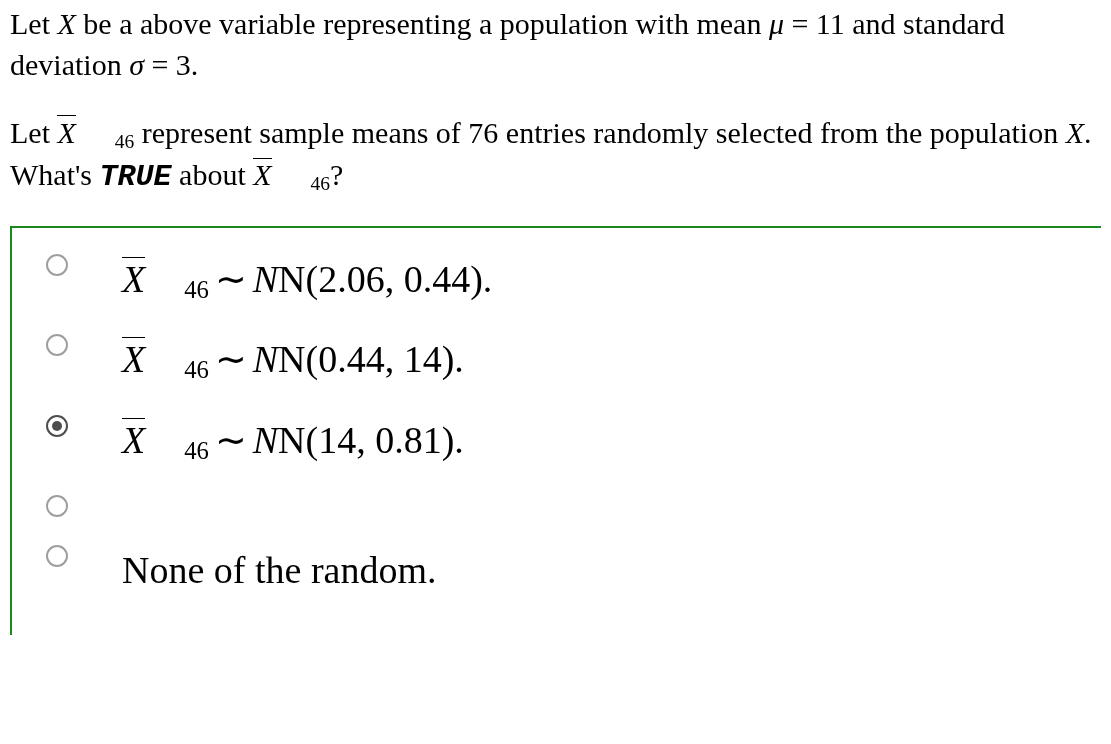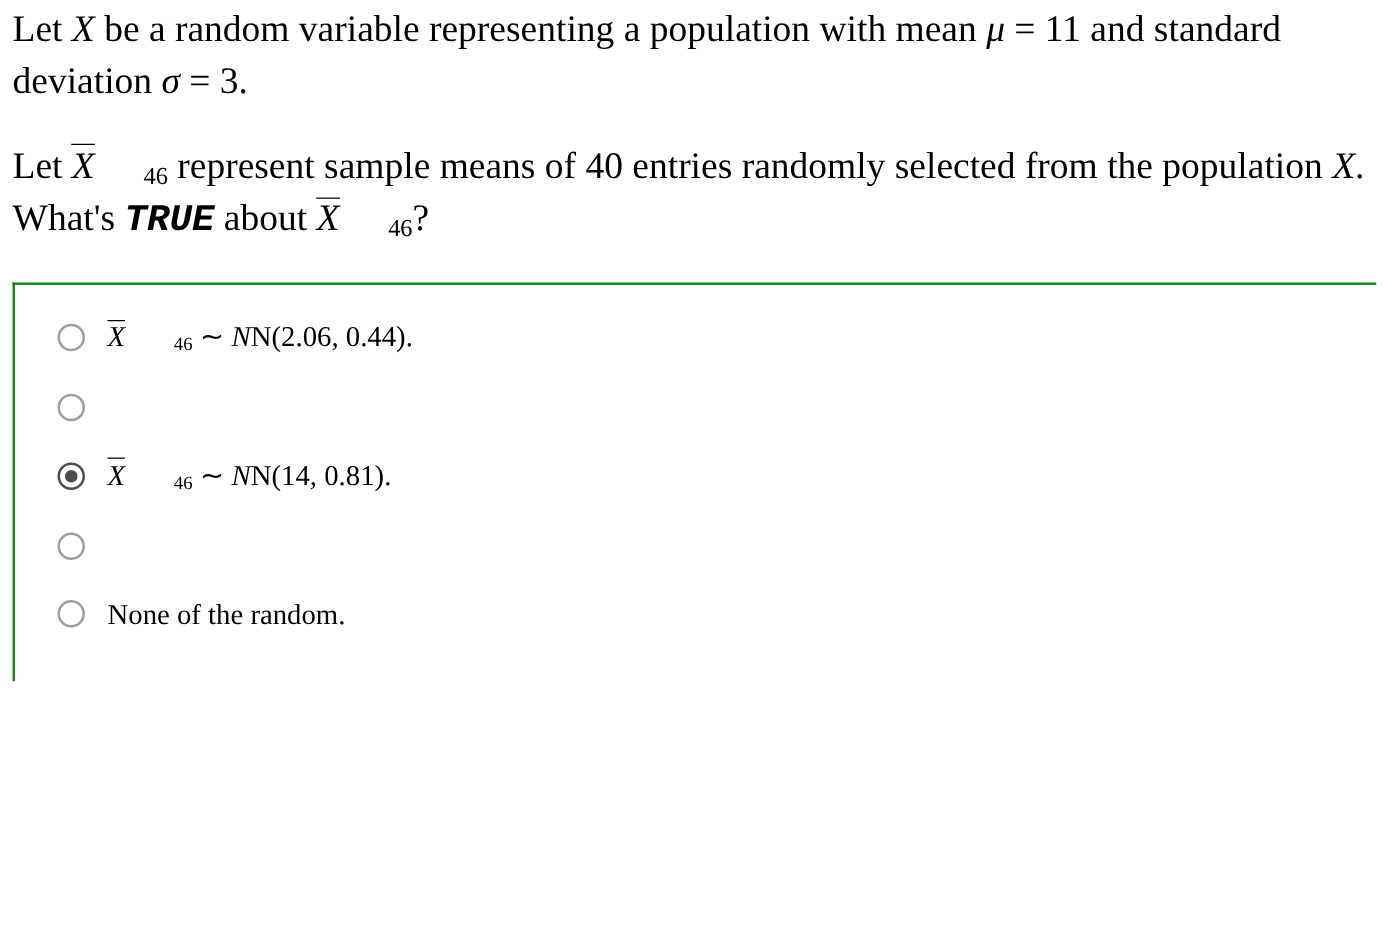--- a/index.html
+++ b/index.html
@@ -47,23 +47,24 @@
   }
 
   .answer-box {
     border-top: 2px solid #1a8a1f;
     border-left: 2px solid #1a8a1f;
     padding: 26px 20px 10px 34px;
     margin-top: 18px;
   }
   .option {
     display: flex;
-    align-items: center;
+    align-items: flex-start;
     margin: 0 0 28px 0;
-    font-size: 23px;
+    font-size: 38px;
+    gap: 36px;
   }
   .radio {
     width: 22px;
     height: 22px;
     flex: 0 0 22px;
     border: 2px solid #9e9e9e;
     border-radius: 50%;
     margin-right: 18px;
     position: relative;
     box-sizing: border-box;
@@ -90,39 +91,42 @@
     font-style: normal;
     padding: 0 6px;
   }
 </style>
 </head>
 <body>
 
 <div class="page">
 
   <p class="para">
-    <span>Let </span><span class="ital">X</span><span> be a random variable representing a population with mean </span><span class="ital">μ</span><span> = 11</span><span> and standard deviation </span><span class="ital">σ</span><span> = 3</span><span>.</span>
+    <span>Let </span><span class="ital">X</span><span> be a above variable representing a population with mean </span><span class="ital">μ</span><span> = 11</span><span> and standard deviation </span><span class="ital">σ</span><span> = 3</span><span>.</span>
   </p>
 
   <p class="para">
     <span>Let </span><span class="xbar">X</span><span class="sub">46</span>
-    <span> represent sample means of 40 entries randomly selected from the population </span><span class="ital">X</span><span>. What's </span><span class="bolditalic">TRUE</span><span> about </span><span class="xbar">X</span><span class="sub">46</span><span>?</span>
+    <span> represent sample means of 76 entries randomly selected from the population </span><span class="ital">X</span><span>. What's </span><span class="bolditalic">TRUE</span><span> about </span><span class="xbar">X</span><span class="sub">46</span><span>?</span>
   </p>
 
   <div class="answer-box">
 
     <div class="option">
       <span class="radio"></span>
       <span class="opt-label">
         <span class="xbar">X</span><span class="sub">46</span><span class="tilde">∼</span><span class="ital">N</span><span>N(2.06, 0.44).</span>
       </span>
     </div>
 
     <div class="option">
       <span class="radio"></span>
+      <span class="opt-label">
+        <span class="xbar">X</span><span class="sub">46</span><span class="tilde">∼</span><span class="ital">N</span><span>N(0.44, 14).</span>
+      </span>
     </div>
 
     <div class="option">
       <span class="radio selected"></span>
       <span class="opt-label">
         <span class="xbar">X</span><span class="sub">46</span><span class="tilde">∼</span><span class="ital">N</span><span>N(14, 0.81).</span>
       </span>
     </div>
 
     <div class="option">

